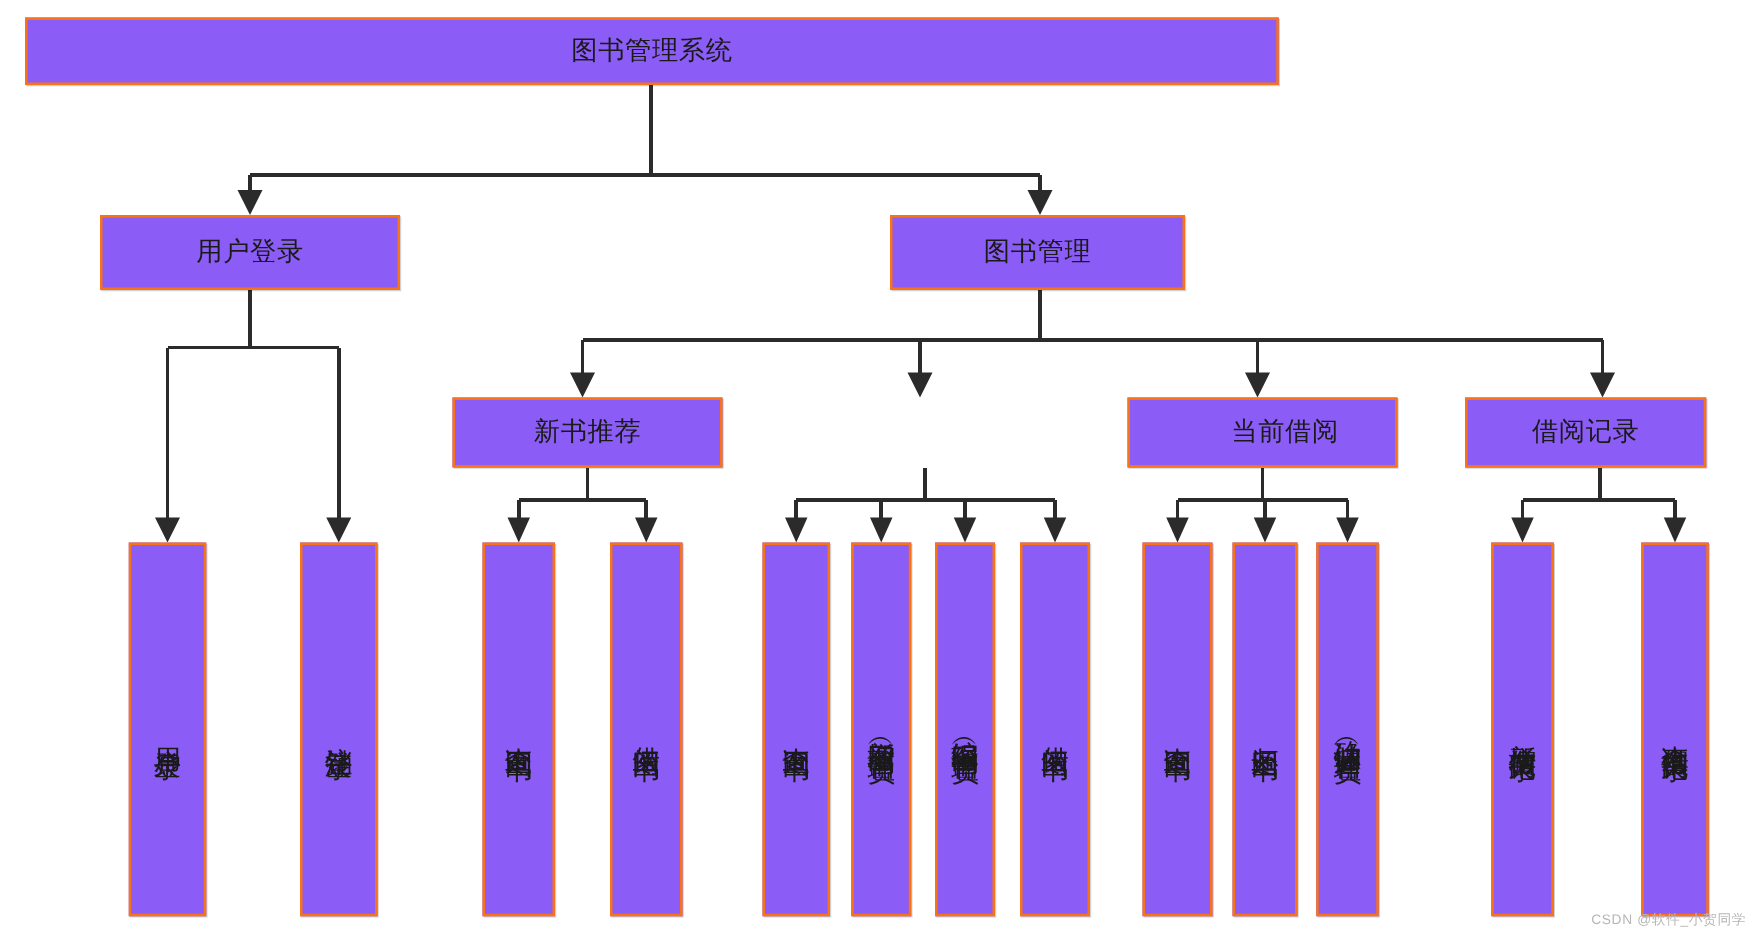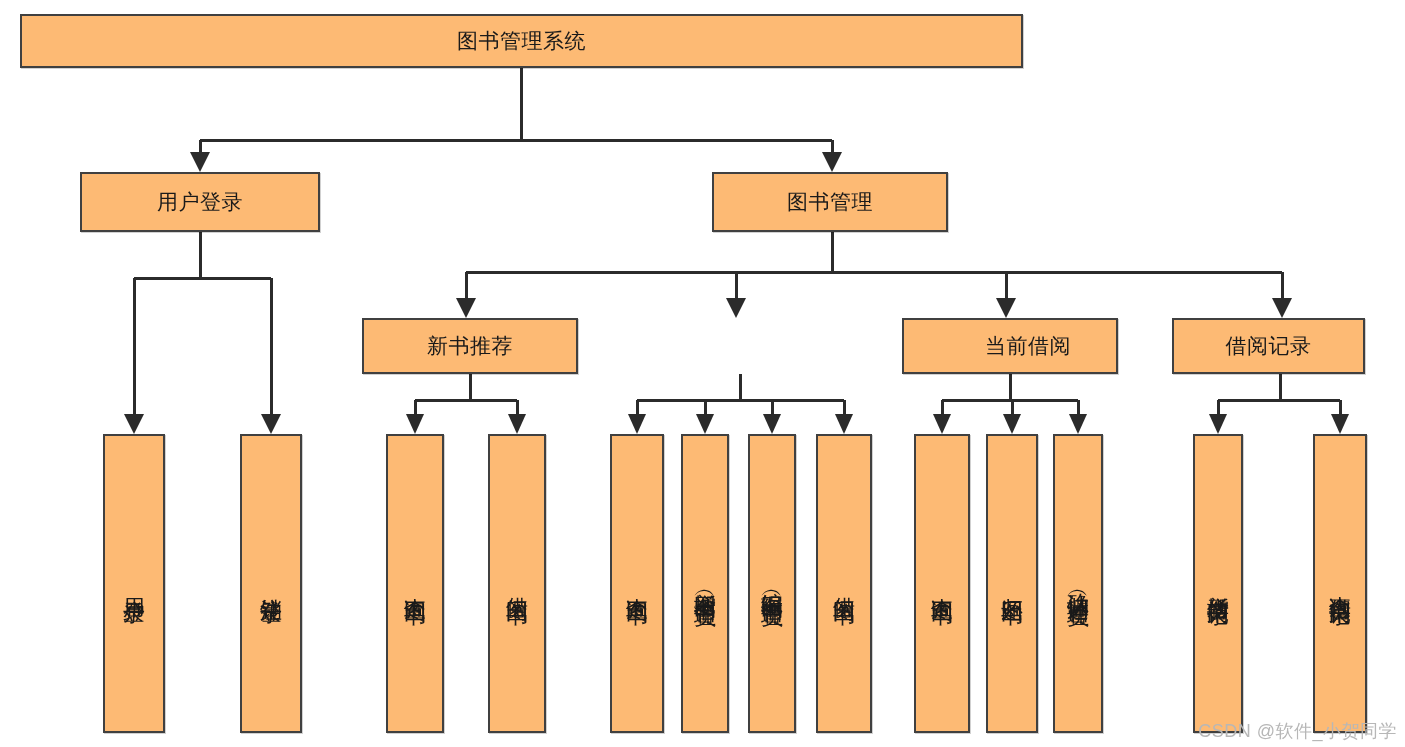--- a/index.html
+++ b/index.html
@@ -22,22 +22,22 @@
     position: absolute;
     left: 0;
     top: 0;
     width: 1405px;
     height: 747px;
     pointer-events: none;
   }
   .node {
     position: absolute;
     box-sizing: border-box;
-    background: #fdba74;
-    border: 2px solid #404040;
+    background: #8b5cf6;
+    border: 2px solid #f97316;
     box-shadow: 1px 1px 0 rgba(0,0,0,0.18);
     display: flex;
     align-items: center;
     justify-content: center;
     color: #1a1a1a;
     z-index: 2;
   }
   .node.horizontal {
     font-size: 21px;
     letter-spacing: 0.5px;
@@ -55,21 +55,21 @@
     justify-content: center;
     white-space: nowrap;
   }
   .node-label {
     display: block;
   }
   #watermark {
     position: absolute;
     right: 8px;
     bottom: 4px;
-    font-size: 18px;
+    font-size: 11px;
     color: #b7b7b7;
     letter-spacing: 0.5px;
     z-index: 5;
     user-select: none;
   }
 </style>
 </head>
 <body>
 
 <div id="diagram-root">

